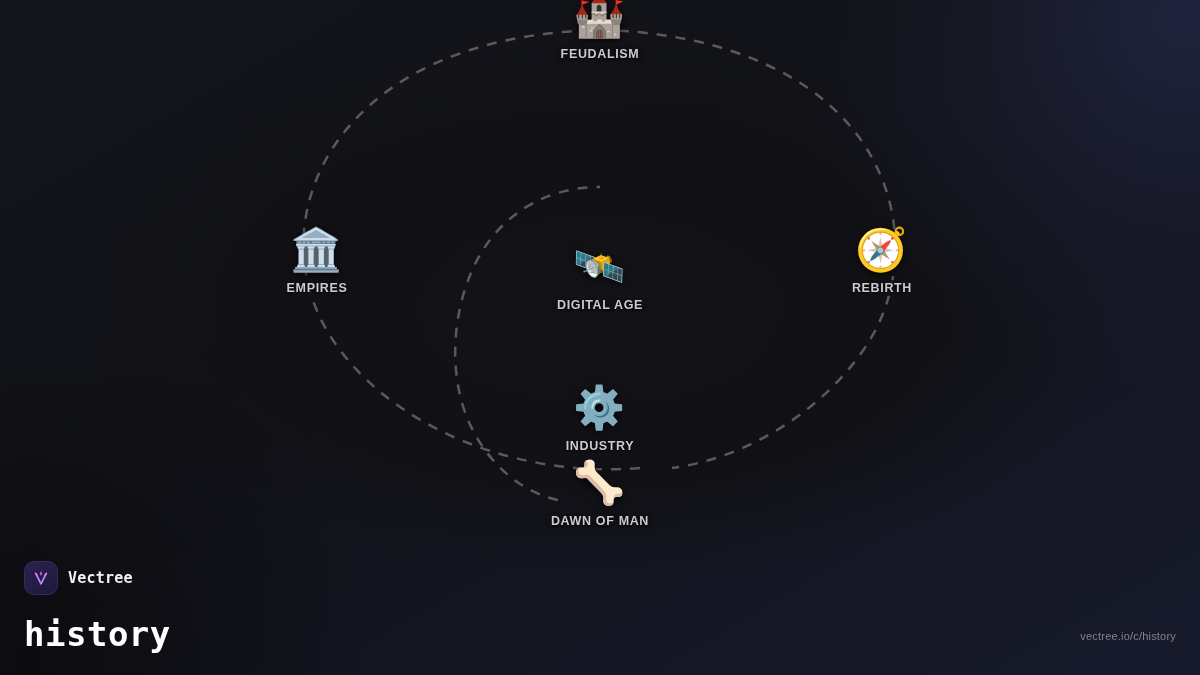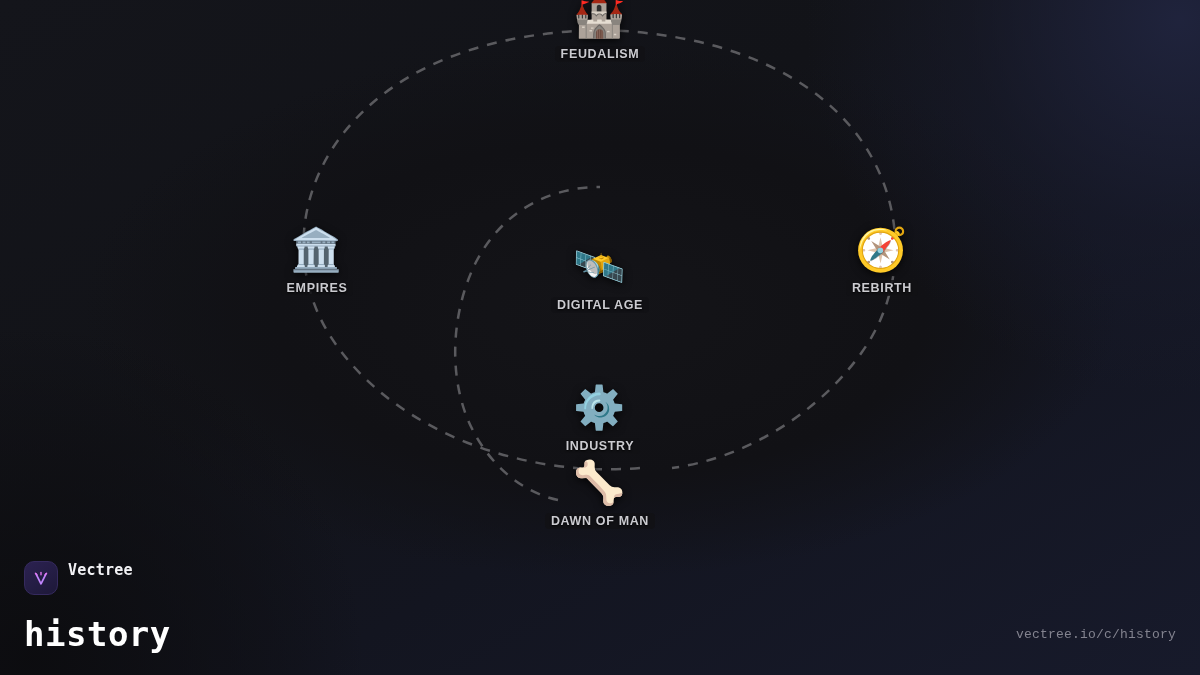--- a/index.html
+++ b/index.html
@@ -73,21 +73,21 @@
   #footer-brand {
     position: absolute;
     left: 24px;
     bottom: 22px;
     display: flex;
     flex-direction: column;
     gap: 6px;
   }
   .brand-row {
     display: flex;
-    align-items: flex-start;
+    align-items: center;
     gap: 10px;
   }
   .brand-logo {
     width: 32px;
     height: 32px;
     border-radius: 10px;
     background: linear-gradient(145deg, #2b2150 0%, #241d44 55%, #1d1838 100%);
     border: 1px solid #352a5e;
     display: flex;
     align-items: center;
@@ -107,22 +107,22 @@
     font-weight: 700;
     color: #ffffff;
     letter-spacing: 0.5px;
     line-height: 1.05;
     margin-top: 16px;
   }
   #footer-url {
     position: absolute;
     right: 24px;
     bottom: 33px;
-    font-family: Liberation Mono, monospace;
-    font-size: 13px;
+    font-family: Liberation Sans, sans-serif;
+    font-size: 11px;
     color: #83838f;
     letter-spacing: 0.2px;
   }
 </style>
 </head>
 <body>
 
 <div id="root">
 
   <svg id="canvas-svg" viewBox="0 0 1200 675" xmlns="http://www.w3.org/2000/svg">

